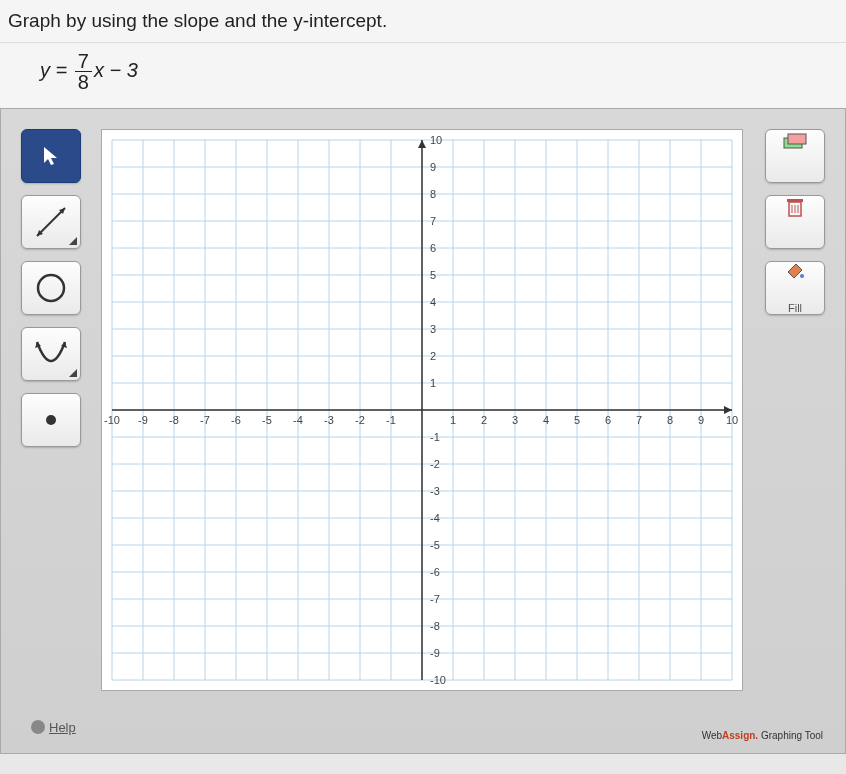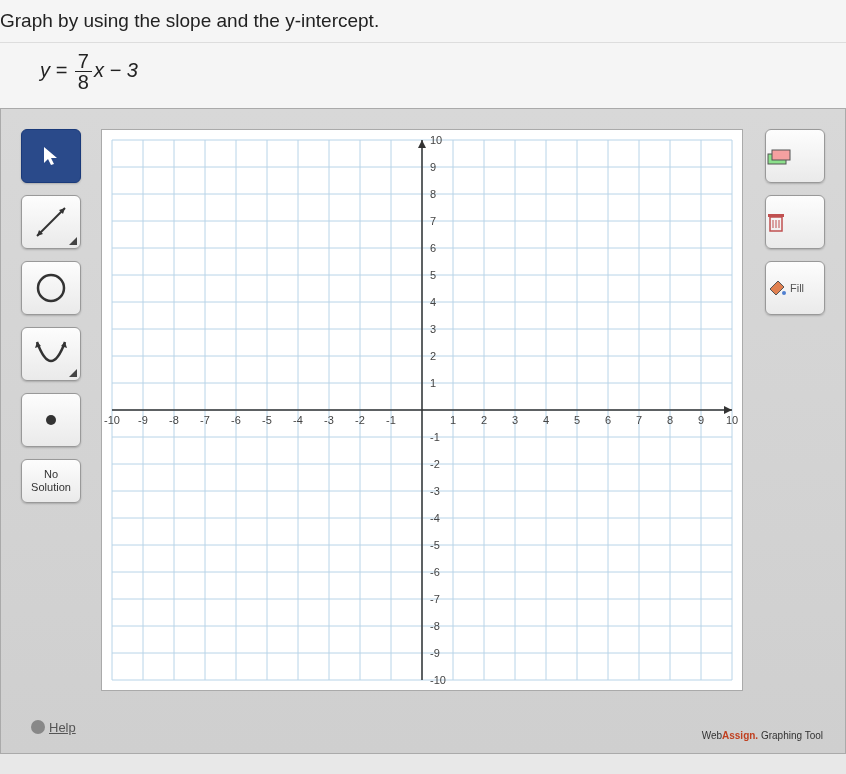--- a/index.html
+++ b/index.html
@@ -3,21 +3,21 @@
   <meta charset="utf-8">
   <style>
     body {
       margin: 0;
       padding: 0;
       font-family: Arial, sans-serif;
       background: #e8e8e8;
       width: 846px;
     }
     .question {
-      padding: 10px 0;
+      padding: 10px 8px;
       font-size: 19px;
       color: #222;
       background: #f5f5f5;
       border-bottom: 1px solid #ddd;
     }
     .equation {
       padding: 8px 40px 16px 40px;
       font-size: 20px;
       font-style: italic;
       color: #222;
@@ -100,23 +100,23 @@
       flex-direction: column;
       gap: 12px;
     }
     .right-btn {
       width: 58px;
       height: 52px;
       background: linear-gradient(#fdfdfd, #eaeaea);
       border: 1px solid #999;
       border-radius: 6px;
       display: flex;
-      flex-direction: row;
+      flex-direction: column;
       align-items: center;
-      justify-content: flex-start;
+      justify-content: space-between;
       cursor: pointer;
       box-shadow: 0 1px 2px rgba(0,0,0,0.2);
       font-size: 11px;
       color: #555;
       gap: 2px;
     }
     .graph-area {
       position: absolute;
       left: 100px;
       top: 20px;
@@ -197,26 +197,20 @@
         <path d="M6 6 Q20 44 34 6" stroke="#333" stroke-width="2.5" fill="none"></path>
         <polygon points="6,6 4,12 10,10" fill="#333"></polygon>
         <polygon points="34,6 30,10 36,12" fill="#333"></polygon>
       </svg>
       <div class="tool-corner"></div>
     </div>
     <div class="tool-btn">
       <svg width="12" height="12" viewBox="0 0 12 12">
         <circle cx="6" cy="6" r="5" fill="#333"></circle>
       </svg>
-    </div>
-    <div class="tool-btn no-solution">
-      <div>
-        <span>No</span><br>
-        <span>Solution</span>
-      </div>
     </div>
   </div>
 
   <div class="right-tools">
     <div class="right-btn">
       <svg width="26" height="20" viewBox="0 0 26 20">
         <rect x="2" y="8" width="18" height="10" fill="#8be08b" stroke="#555"></rect>
         <rect x="6" y="4" width="18" height="10" fill="#f5a0a0" stroke="#555"></rect>
       </svg>
       <span></span>

